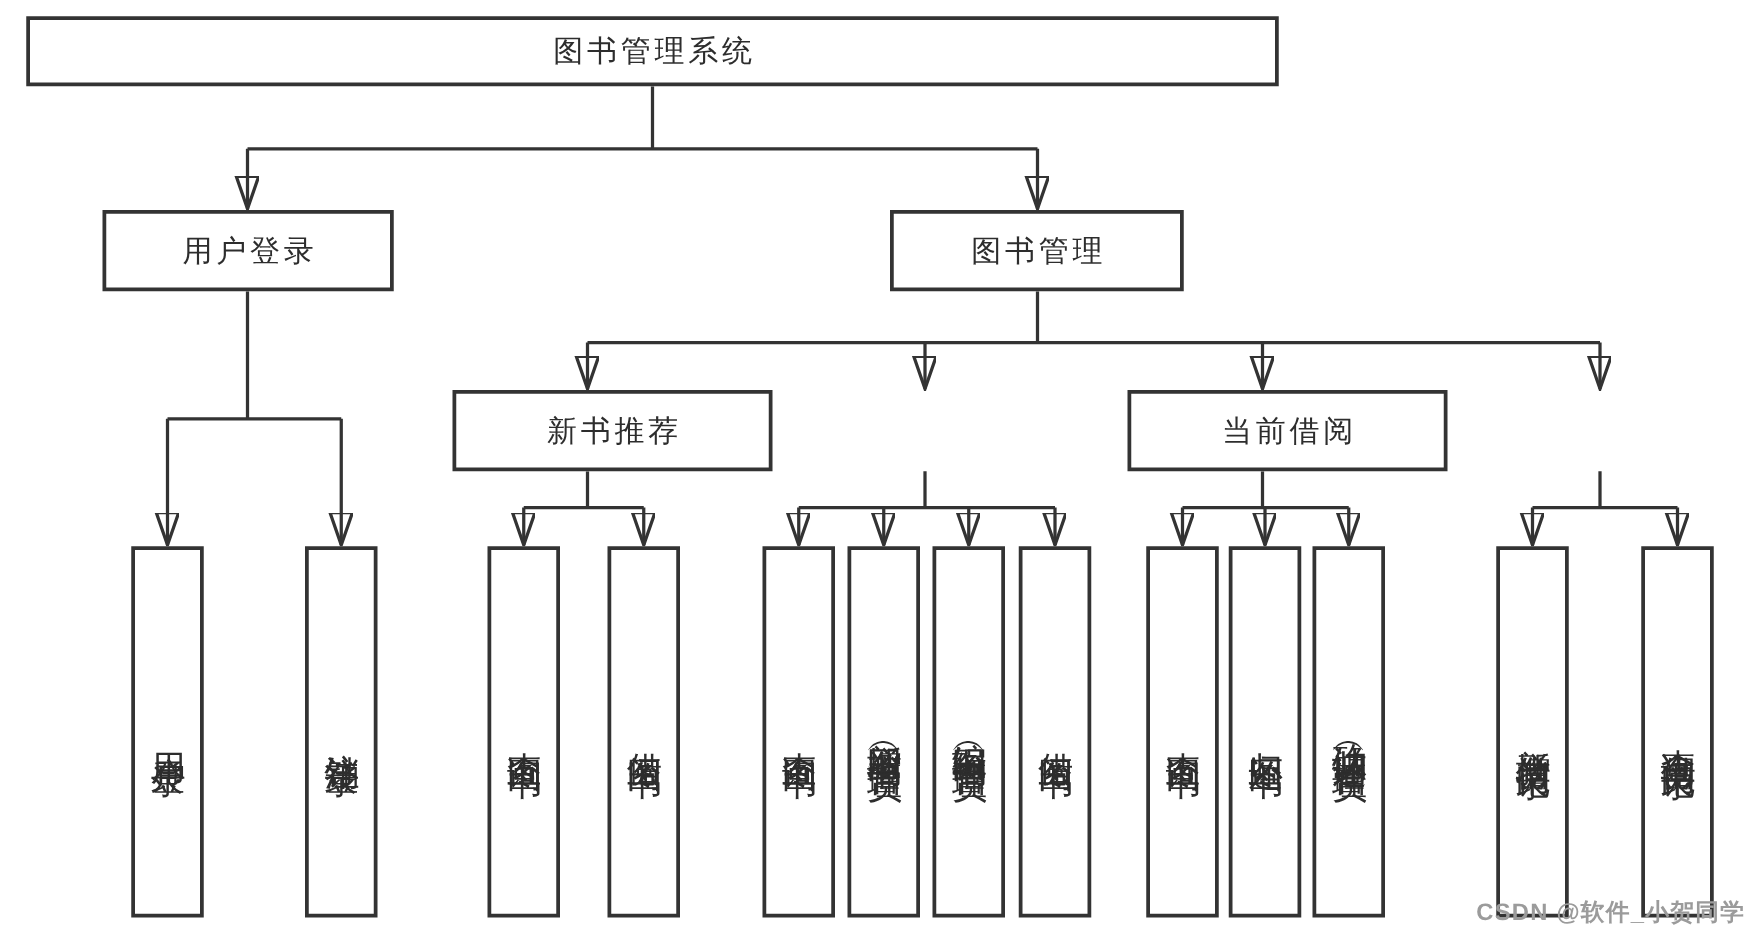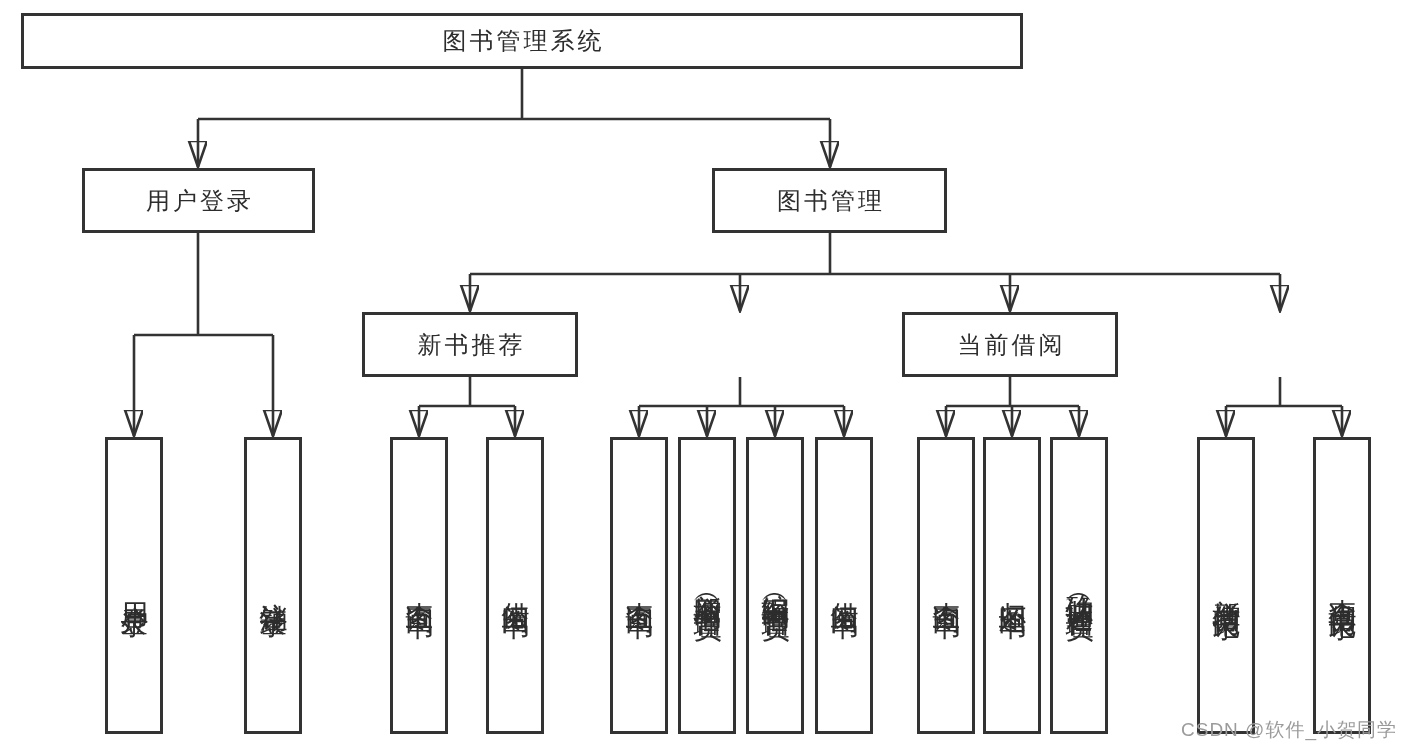--- a/index.html
+++ b/index.html
@@ -15,31 +15,31 @@
   .box{
     position:absolute;box-sizing:border-box;
     border:3px solid #333333;background:#ffffff;
     display:flex;align-items:center;justify-content:center;
     color:#2d2d2d;
   }
   .hlabel{font-size:24px;letter-spacing:3px;white-space:nowrap;padding-left:3px;}
   .root{left:21px;top:13px;width:1002px;height:56px;}
   .l2a{left:82px;top:168px;width:233px;height:65px;}
   .l2b{left:712px;top:168px;width:235px;height:65px;}
-  .mid{top:312px;width:216px;height:65px;}
+  .mid{top:312px;width:256px;height:65px;}
   .leaf{top:437px;width:58px;height:297px;}
   .vtext{
     writing-mode:vertical-rl;text-orientation:mixed;
     font-size:28px;letter-spacing:3px;line-height:1;
     white-space:nowrap;
   }
   .watermark{
     position:absolute;left:1181px;top:717px;
     font-size:19px;letter-spacing:1px;
-    color:#9b9b9b;white-space:nowrap;z-index:5;
+    color:#9b9b9b;white-space:nowrap;z-index:5;font-weight:bold;
   }
 </style>
 </head>
 <body>
 
 <div class="canvas">
 
   <svg class="wires" width="1405" height="747" viewBox="0 0 1405 747" xmlns="http://www.w3.org/2000/svg">
     <defs>
       <marker id="arrowhead" markerUnits="userSpaceOnUse" markerWidth="28" markerHeight="20" refX="26" refY="9" orient="auto">

